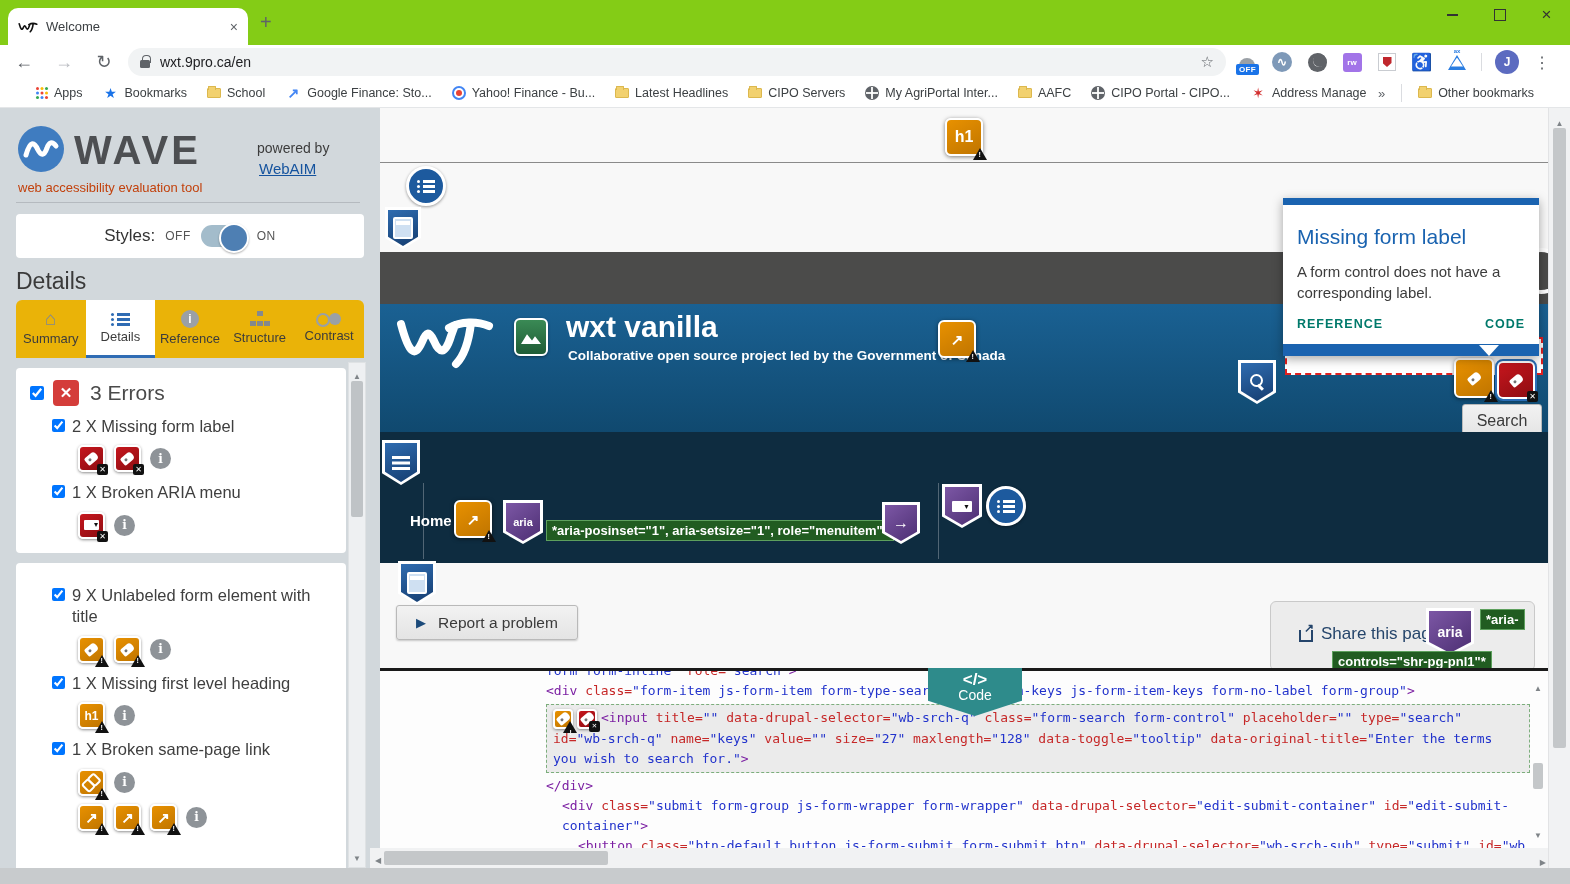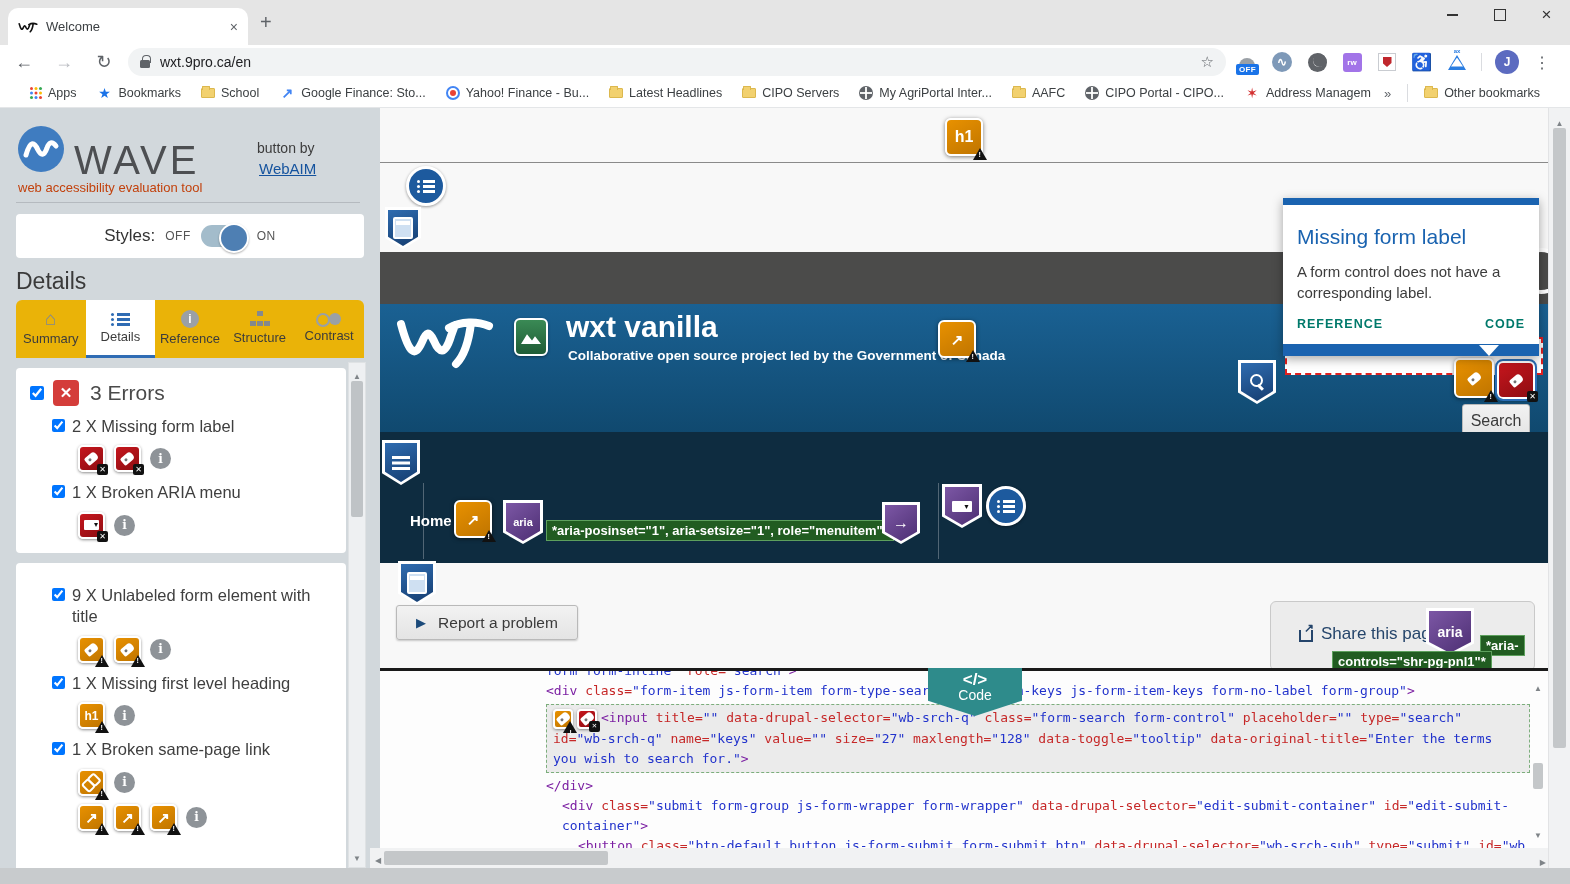--- a/index.html
+++ b/index.html
@@ -1,21 +1,21 @@
 <!DOCTYPE html>
 <html><head>
 <meta charset="utf-8">
 <style>
   *{box-sizing:border-box;margin:0;padding:0}
   html,body{width:1570px;height:884px;overflow:hidden}
   body{font-family:"Liberation Sans",sans-serif;background:#fff;position:relative}
   #app{position:absolute;left:0;top:0;width:1570px;height:884px;overflow:hidden}
 
   
-  #titlebar{position:absolute;left:0;top:0;width:100%;height:45px;background:#e5e5e5}
+  #titlebar{position:absolute;left:0;top:0;width:100%;height:45px;background:#84cc16}
   .chrome-tab{position:absolute;left:8px;top:8px;width:240px;height:37px;background:#fff;
     border-radius:10px 10px 0 0;display:flex;align-items:center;padding:0 10px;gap:8px}
   .tab-title{font-size:13px;color:#3c4043;flex:1;white-space:nowrap;overflow:hidden}
   .tab-close{color:#5f6368;font-size:14px;cursor:pointer}
   .favicon-wxt{width:20px;height:14px;color:#111}
   .newtab-btn{position:absolute;left:260px;top:12px;font-size:20px;color:#5f6368;line-height:20px}
   .wincontrols{position:absolute;right:0;top:0;height:30px;display:flex}
   .winbtn{width:47px;height:30px;display:flex;align-items:center;justify-content:center;color:#333}
   .wb-min::before{content:"";width:11px;height:1.5px;background:#333;display:block}
   .wb-max::before{content:"";width:10px;height:10px;border:1.5px solid #333;display:block}
@@ -48,21 +48,21 @@
   .ext-axe-c{width:0;height:0;border-left:9px solid transparent;border-right:9px solid transparent;border-bottom:15px solid #2a7de1;position:relative}
   .ext-axe-c::before{content:"";position:absolute;left:-6px;top:3px;width:12px;height:9px;background:#fff;
     clip-path:polygon(0 100%,50% 0,100% 100%)}
   .ext-axe-t{position:absolute;bottom:1px;left:50%;transform:translateX(-50%);font-size:6px;color:#2a7de1;font-weight:bold}
   .ext-divider{width:1px;height:18px;background:#dadce0}
   .avatar{width:24px;height:24px;border-radius:50%;background:#5c6bc0;color:#fff;font-size:12px;font-weight:bold;
     display:flex;align-items:center;justify-content:center}
   .menu-dots{color:#5f6368;font-size:16px;padding:0 10px 0 2px}
 
   #bookmarksbar{position:absolute;left:0;top:79px;width:100%;height:29px;background:#fff;border-bottom:1px solid #e4e6e8;
-    display:flex;align-items:center;padding:0 22px;gap:4px}
+    display:flex;align-items:center;padding:0 28px;gap:4px}
   #bm-items{display:flex;align-items:center;gap:4px;flex:1;overflow:hidden}
   .bm{display:flex;align-items:center;gap:6px;padding:3px 8px;border-radius:4px;white-space:nowrap}
   .bml{font-size:12.5px;color:#3c4043}
   .bmi{width:16px;height:16px;display:flex;align-items:center;justify-content:center;flex:none}
   .bi-folder{position:relative;width:14px;height:10px;background:#f2d16f;border:1px solid #dcb84e;border-radius:1px}
   .bi-folder::before{content:"";position:absolute;left:0;top:-3px;width:6px;height:3px;background:#f2d16f;border:1px solid #dcb84e;border-bottom:none;border-radius:1px 1px 0 0}
   .bi-star-blue::before{content:"★";color:#1a73e8;font-size:14px}
   .bi-apps-grid{width:12px;height:12px;position:relative}
   .bi-apps-grid::before{content:"";position:absolute;left:0;top:0;width:3px;height:3px;border-radius:50%;background:#ea4335;
     box-shadow:4.5px 0 0 #fbbc05,9px 0 0 #34a853,0 4.5px 0 #4285f4,4.5px 4.5px 0 #ea4335,9px 4.5px 0 #fbbc05,0 9px 0 #34a853,4.5px 9px 0 #4285f4,9px 9px 0 #ea4335}
@@ -75,21 +75,21 @@
   .bi-maple::before{content:"✶";color:#d32f2f;font-size:14px}
   .bm-overflow{color:#5f6368;font-size:13px;padding:0 8px}
   .bm-sep{width:1px;height:18px;background:#dadce0;margin:0 4px}
 
   
   #content{position:absolute;left:0;top:108px;width:1570px;height:776px;background:#f8f8f8}
 
   
   #wave-sidebar{position:absolute;left:0;top:0;width:380px;height:776px;background:#d2d8dc;overflow:hidden}
   .wv-logo{position:absolute;left:18px;top:18px;width:46px;height:46px}
-  .wv-title{position:absolute;left:74px;top:30px;font-size:40px;color:#4d4f52;letter-spacing:3px;font-weight:400}
+  .wv-title{position:absolute;left:74px;top:20px;font-size:40px;color:#4d4f52;letter-spacing:3px;font-weight:700}
   .wv-powered{position:absolute;left:257px;top:32px;font-size:14px;color:#3c3c3c}
   .wv-webaim{position:absolute;left:259px;top:52px;font-size:15px;color:#15539e;text-decoration:underline}
   .wv-tagline{position:absolute;left:18px;top:72px;font-size:13px;color:#c2410c}
   .wv-div{position:absolute;left:16px;top:94px;width:344px;height:1px;background:#b5babf}
   .styles-card{position:absolute;left:16px;top:106px;width:348px;height:44px;background:#fff;border-radius:4px;
     display:flex;align-items:center;justify-content:center;gap:10px}
   .styles-label{font-size:17px;color:#333}
   .styles-onoff{font-size:12px;color:#555;letter-spacing:.5px}
   .toggle{width:46px;height:22px;border-radius:11px;background:#a3bccb;position:relative}
   .toggle::after{content:"";position:absolute;right:-2px;top:-2px;width:26px;height:26px;border-radius:50%;
@@ -213,21 +213,21 @@
   .img-green{position:absolute;width:34px;height:38px;border-radius:6px;border:2px solid #fff;background:linear-gradient(#3a8a55,#1f5c36);
     box-shadow:0 1px 3px rgba(0,0,0,.4);display:flex;align-items:center;justify-content:center}
   .img-green::before{content:"";width:20px;height:14px;background:#fff;
     clip-path:polygon(0 100%,30% 30%,55% 75%,70% 45%,100% 100%)}
 
   .greenbadge{position:absolute;background:#215c21;border:1px solid #5da05d;color:#fff;font-weight:bold;font-size:13px;
     padding:2px 5px;white-space:nowrap}
   .search-dashed{position:absolute;left:905px;top:229px;width:258px;height:38px;background:#fff;border:2px dashed #e02020}
   .btn{background:linear-gradient(#f2f2f2,#e4e4e4);border:1px solid #b9b9b9;border-radius:3px;color:#3a3a3a;
     display:flex;align-items:center;justify-content:center}
-  .search-btn{position:absolute;left:1082px;top:296px;width:68px;height:34px;font-size:16px}
+  .search-btn{position:absolute;left:1082px;top:296px;width:80px;height:34px;font-size:16px}
   .report-btn{position:absolute;left:16px;top:497px;width:182px;height:35px;font-size:15.5px;gap:12px;box-shadow:0 1px 2px rgba(0,0,0,.2)}
   .report-play{color:#1b4a7a;font-size:13px}
   .share-btn{position:absolute;left:890px;top:493px;width:265px;height:70px;border-radius:6px;background:#ececec;
     border:1px solid #c9c9c9;z-index:4}
   .share-label{position:absolute;left:28px;top:22px;font-size:17px;color:#25456b;display:flex;align-items:center;gap:8px}
   .share-ic{position:relative;width:14px;height:12px;border:2px solid #25456b;border-top:none;margin-top:4px}
   .share-ic::before{content:"↗";position:absolute;left:3px;top:-9px;font-size:12px;font-weight:bold;color:#25456b}
 
   
   .tooltip{position:absolute;left:903px;top:90px;width:256px;height:158px;background:#fff;z-index:20;
@@ -387,21 +387,21 @@
   </div>
 
   <div id="content">
 
     <div id="wave-sidebar">
       <svg class="wv-logo" viewBox="0 0 46 46">
         <circle cx="23" cy="23" r="23" fill="#3f7cc0"></circle>
         <path d="M8 29 C12 15,16 15,20 24 C23 30,26 30,29 22 C31 16,34 15,38 20" stroke="#fff" stroke-width="5" fill="none" stroke-linecap="round"></path>
       </svg>
       <div class="wv-title">WAVE</div>
-      <div class="wv-powered">button by</div>
+      <div class="wv-powered">powered by</div>
       <a class="wv-webaim">WebAIM</a>
       <div class="wv-tagline">web accessibility evaluation tool</div>
       <div class="wv-div"></div>
 
       <div class="styles-card">
         <span class="styles-label">Styles:</span>
         <span class="styles-onoff">OFF</span>
         <span class="toggle"></span>
         <span class="styles-onoff">ON</span>
       </div>
@@ -631,21 +631,21 @@
         <div class="share-label">
           <span class="share-ic"></span>
           <span>Share this page</span>
         </div>
       </div>
       <div class="shield" style="left:1046px;top:500px;width:48px;height:48px;z-index:4">
         <div class="shield-in sh-purple">
             <span class="g-aria" style="font-size:14px">aria</span>
           </div>
       </div>
-      <div class="greenbadge" style="left:1100px;top:527px;z-index:4">*aria-</div>
+      <div class="greenbadge" style="left:1100px;top:501px;z-index:4">*aria-</div>
       <div class="greenbadge" style="left:952px;top:543px;z-index:4">controls="shr-pg-pnl1"*</div>
 
       <div class="codepanel">
         <div id="code-lines">
             <div class="cl"><span class="cv">form form-inline"</span><span class="cp"> </span><span class="ca">role=</span><span class="cv">"search"</span><span class="ct">&gt;</span></div>
             <div class="cl"><span class="ct">&lt;div </span><span class="ca">class=</span><span class="cv">"form-item js-form-item form-type-search form-item-keys js-form-item-keys form-no-label form-group"</span><span class="ct">&gt;</span></div>
             <div class="cl hl"><span class="aicon mini org-bg">
                 <span class="g-tag"></span>
                 <span class="badge-warn"></span>
               </span><span class="aicon mini red-bg">

